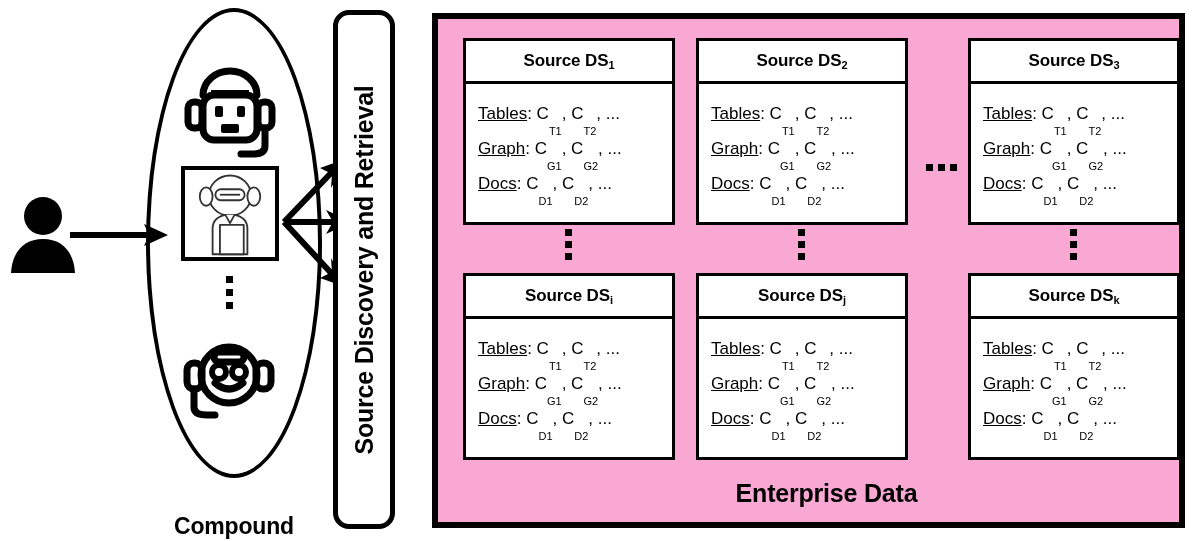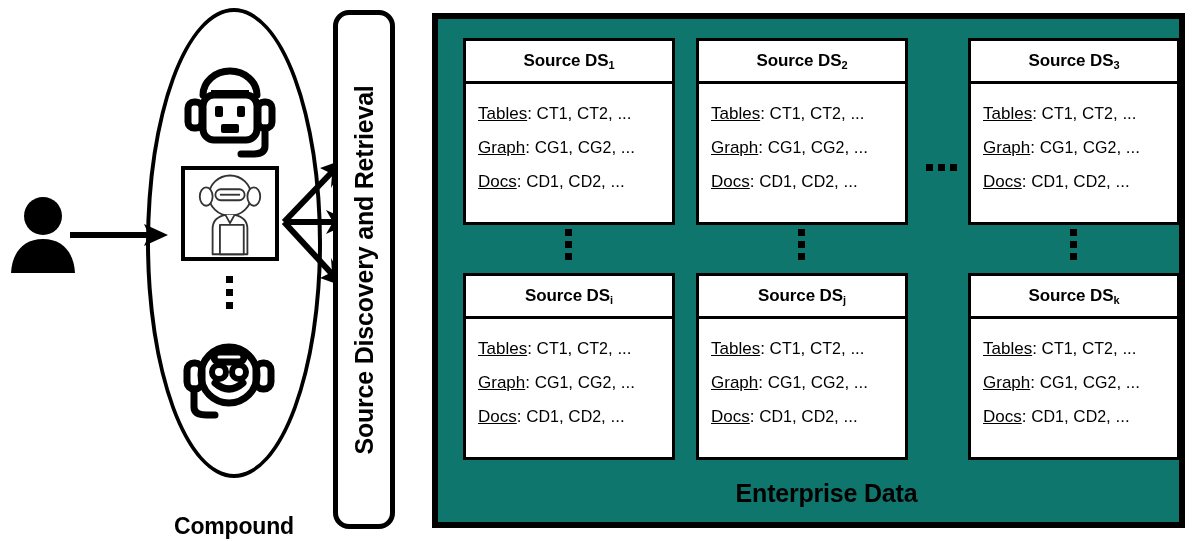--- a/index.html
+++ b/index.html
@@ -51,41 +51,41 @@
   }
   .vbar-text{
     position:absolute;left:50%;top:50%;
     transform:translate(-50%,-50%) rotate(-90deg);
     white-space:nowrap;font-weight:bold;font-size:25px;letter-spacing:-0.2px;
   }
 
   
   .panel{
     position:absolute;left:432px;top:13px;width:753px;height:515px;
-    border:6px solid #000;box-sizing:border-box;background:#0f766e;padding-left:9px;
+    border:6px solid #000;box-sizing:border-box;background:#f9a8d4;padding-left:9px;
   }
   .panel-title{
     position:absolute;left:0;right:0;bottom:14px;text-align:center;
     font-weight:bold;font-size:25px;letter-spacing:-0.2px;margin-left:36px;
   }
 
   .dsbox{
     position:absolute;border:3px solid #000;box-sizing:border-box;background:#fff;
     width:212px;
   }
   .dsbox .hd{
     height:43px;border-bottom:3px solid #000;box-sizing:border-box;
     display:flex;align-items:center;justify-content:center;
     font-weight:bold;font-size:17px;letter-spacing:-0.1px;
   }
   .dsbox .bd{padding:10px 0 10px 12px;box-sizing:border-box;}
   .row{font-size:17px;line-height:20px;margin:10px 0 14px 0;white-space:nowrap;}
   .row:last-child{margin-bottom:6px;}
   .row u{text-decoration:underline;text-underline-offset:1px;margin-top:48px;}
-  sub{font-size:16px;vertical-align:baseline;position:relative;top:0;}
+  sub{font-size:11px;vertical-align:baseline;position:relative;top:16px;}
   .hd sub{font-size:11px;top:4px;}
 
   
   .c1{left:25px;}
   .c2{left:258px;}
   .c3{left:530px;}
   .r1{top:19px;height:187px;}
   .r2{top:254px;height:187px;}
 
   .vdots-col{position:absolute;width:20px;height:40px;}

